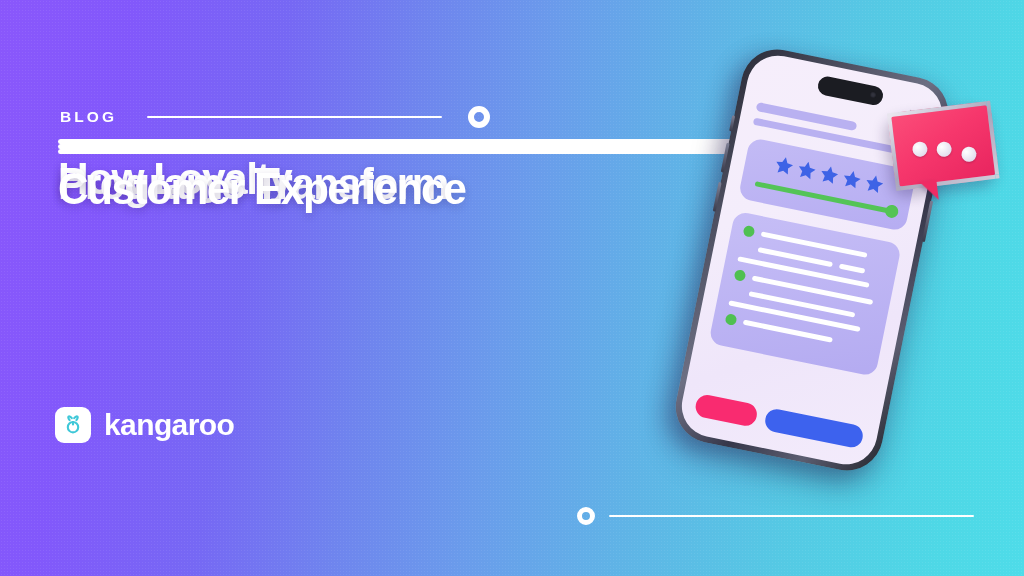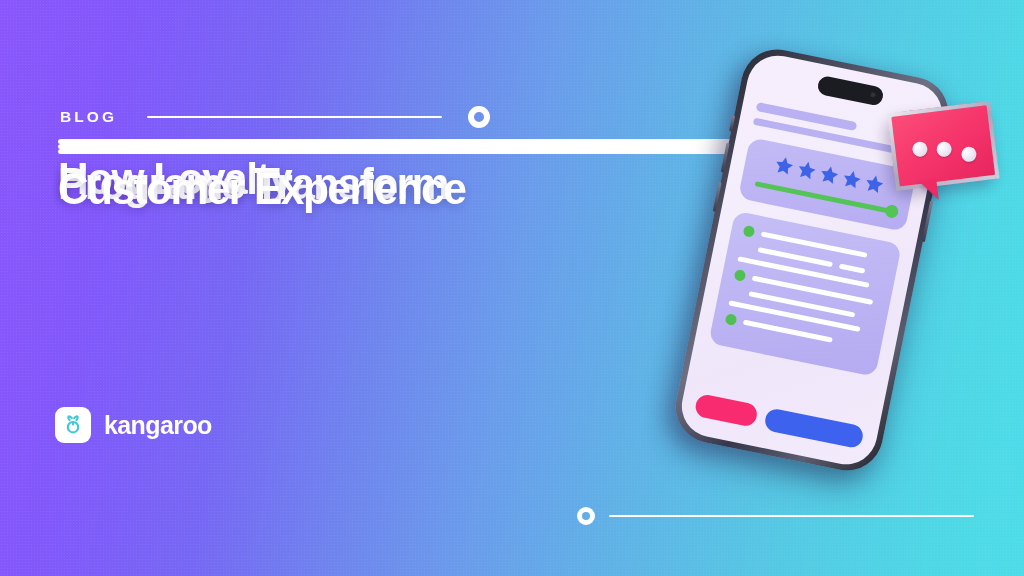--- a/index.html
+++ b/index.html
@@ -82,21 +82,21 @@
     display:flex; align-items:center; gap:13px;
   }
   #logo .mark {
     width:36px; height:36px;
     background:#ffffff;
     border-radius:9px;
     display:flex; align-items:center; justify-content:center;
   }
   #logo .wordmark {
     color:#ffffff;
-    font-size:25px;
+    font-size:30px;
     font-weight:bold;
     letter-spacing:-.6px;
   }
 
   
   #deco-bottom {
     position:absolute; left:577px; top:507px;
     display:flex; align-items:center; gap:14px;
   }
   #deco-bottom .ring {

